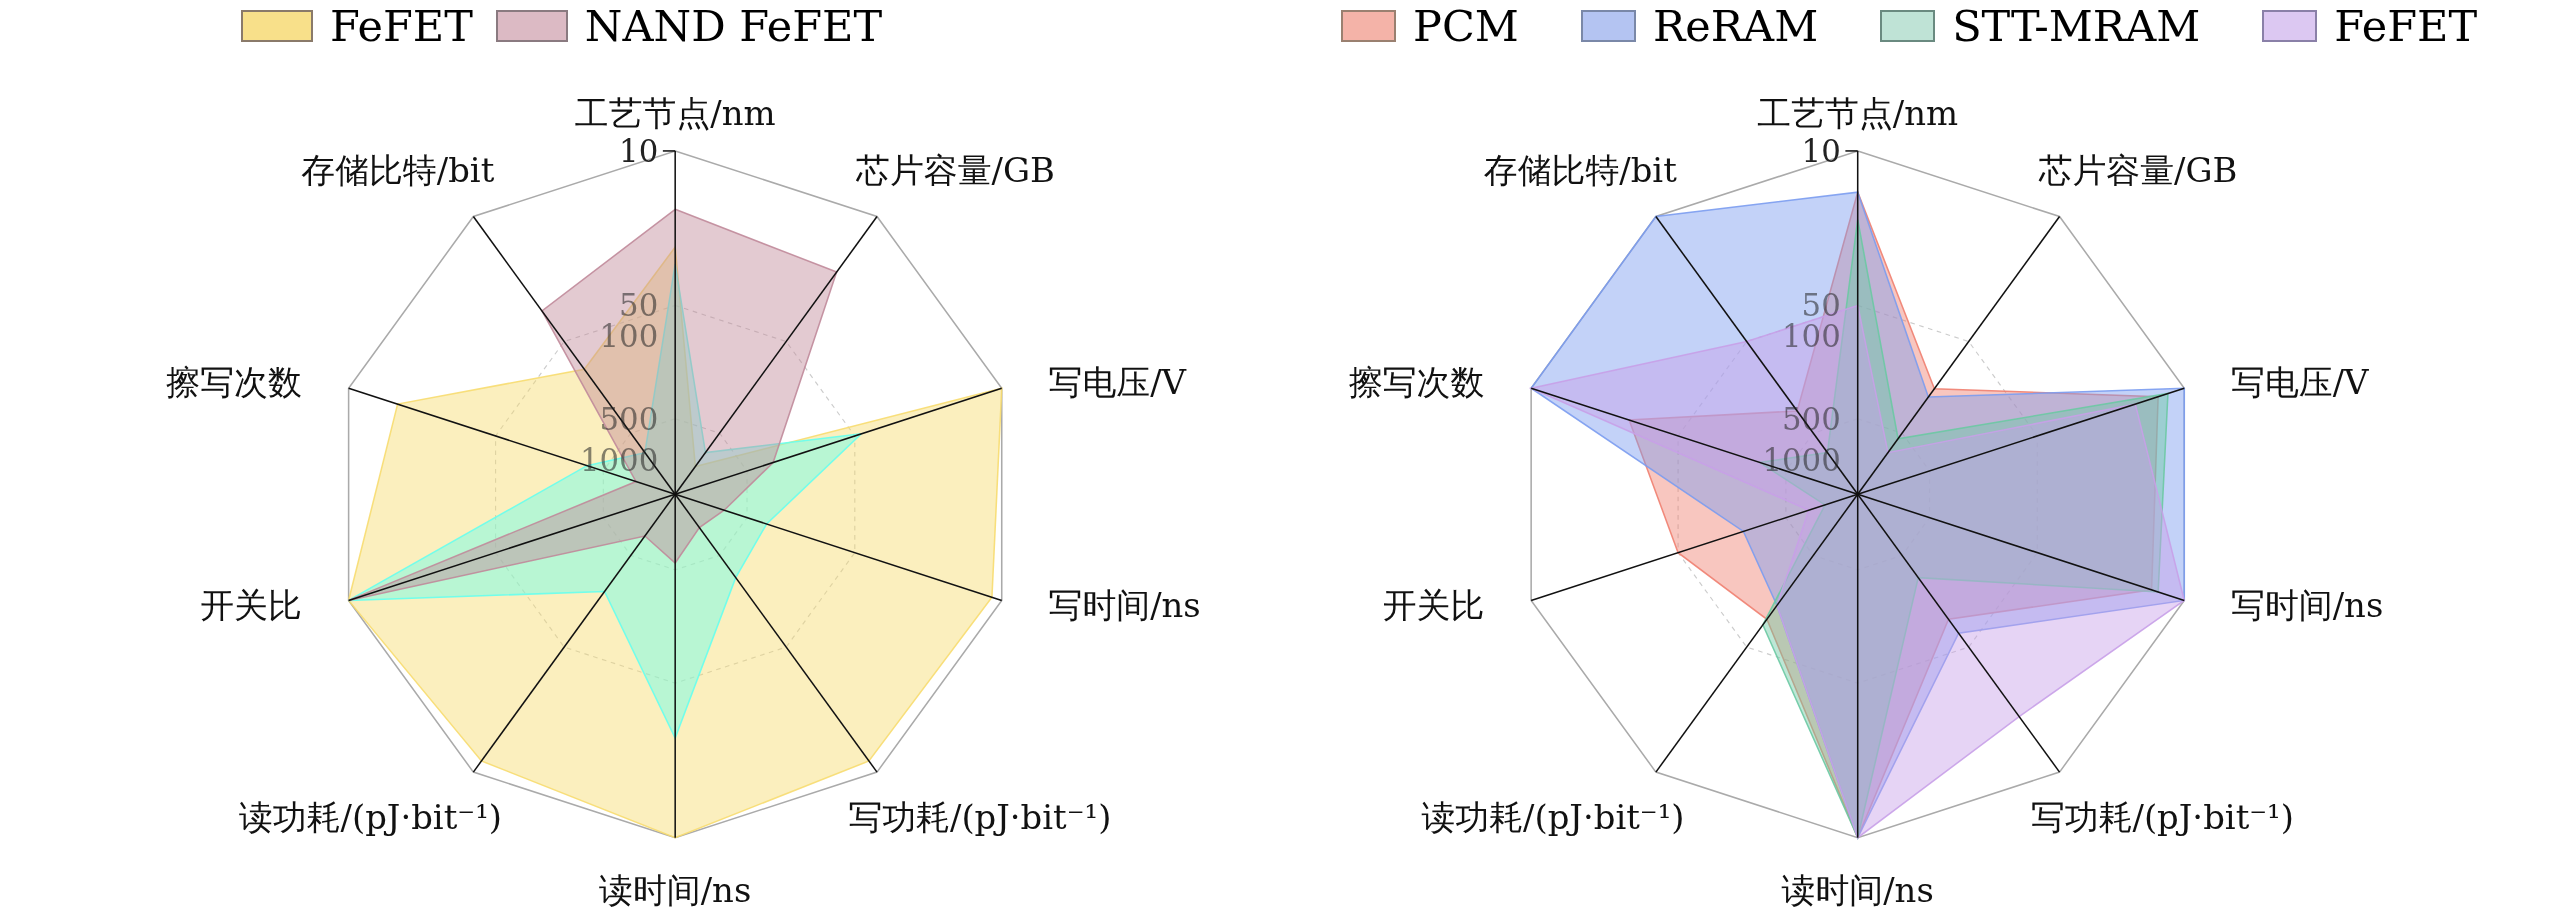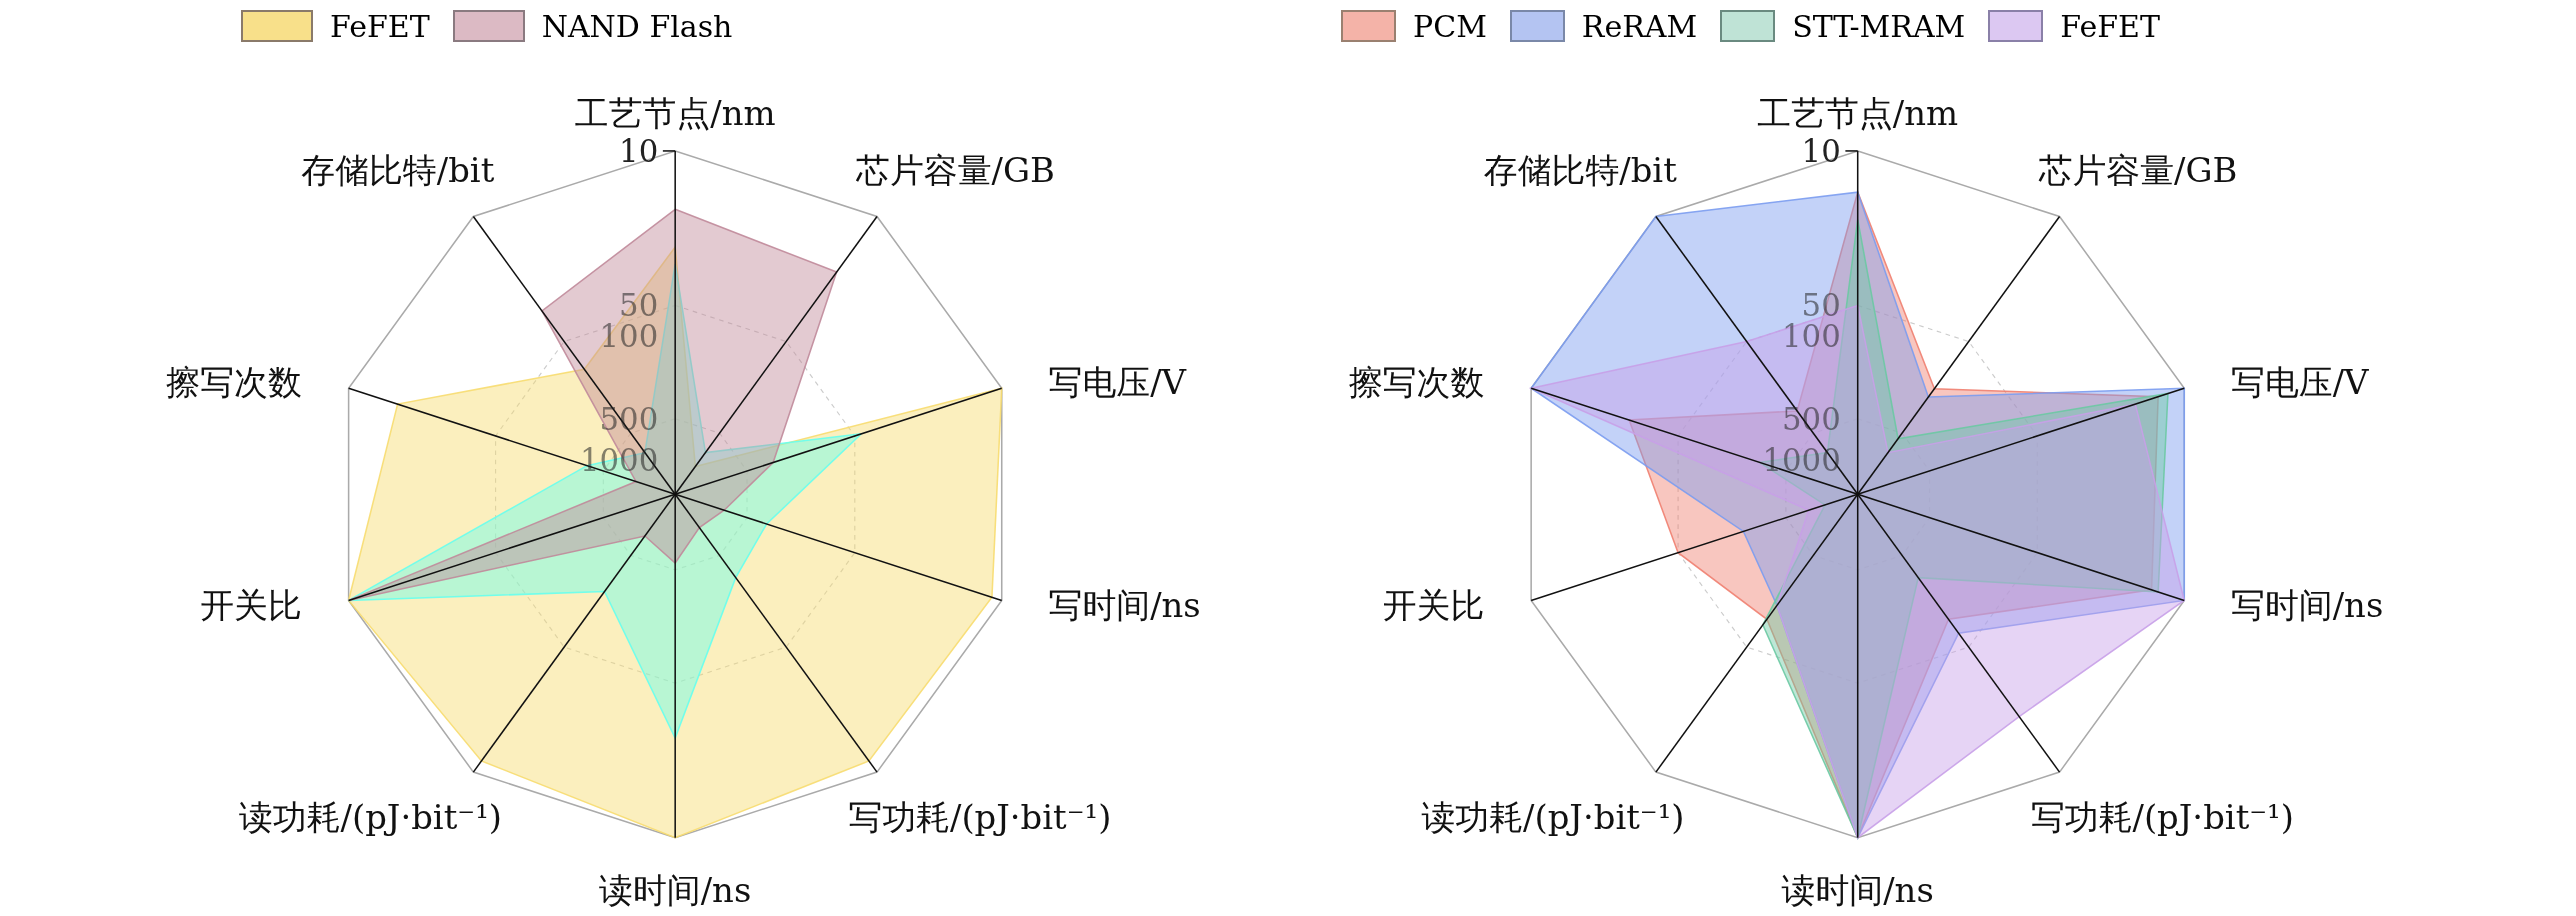--- a/index.html
+++ b/index.html
@@ -1,40 +1,40 @@
 <!DOCTYPE html>
 <html style="font-size:12.3px"><head>
 <meta charset="utf-8">
 <style>
   html, body { margin: 0; padding: 0; background: #ffffff; }
   body { width: 2576px; height: 917px; position: relative; overflow: hidden;
          font-family: "DejaVu Serif", "Liberation Serif", serif; color: #000; }
   .legend { position: absolute; top: 7.7px; display: flex; align-items: center; gap: 0; }
   .legend-item { display: flex; align-items: center; margin-right: 23px; }
   .swatch { width: 72px; height: 32px; border: 2.3px solid #777; box-sizing: border-box; margin-right: 17px; }
-  .legend-label { font-size: 30px; line-height: 37px; white-space: nowrap; }
+  .legend-label { font-size: 43px; line-height: 37px; white-space: nowrap; }
   svg { position: absolute; left: 0; top: 0; }
   .axis-label { font-family: "DejaVu Serif", "Liberation Serif", serif; font-size: 44px; fill: #111; }
   .tick-label { font-family: "DejaVu Serif", "Liberation Serif", serif; font-size: 40px; fill: #222; }
 </style>
 </head>
 <body>
 
 <div class="legend" style="left:241px;">
   <div class="legend-item">
     <div class="swatch" style="background:#f8e08a;border-color:#8a7a6a;"></div>
     <span class="legend-label">FeFET</span>
   </div>
   <div class="legend-item">
     <div class="swatch" style="background:#dcbac4;border-color:#8a7a80;"></div>
-    <span class="legend-label">NAND Flash</span>
+    <span class="legend-label">NAND FeFET</span>
   </div>
 </div>
 
-<div class="legend" style="left:1341px;">
+<div class="legend" style="left:1341px;gap:39px;">
   <div class="legend-item">
     <div class="swatch" style="width:55px;background:#f4b3a8;border-color:#9a8070;"></div>
     <span class="legend-label">PCM</span>
   </div>
   <div class="legend-item">
     <div class="swatch" style="width:55px;background:#b4c4f2;border-color:#7a88a8;"></div>
     <span class="legend-label">ReRAM</span>
   </div>
   <div class="legend-item">
     <div class="swatch" style="width:55px;background:#bfe3d6;border-color:#6a8a80;"></div>

